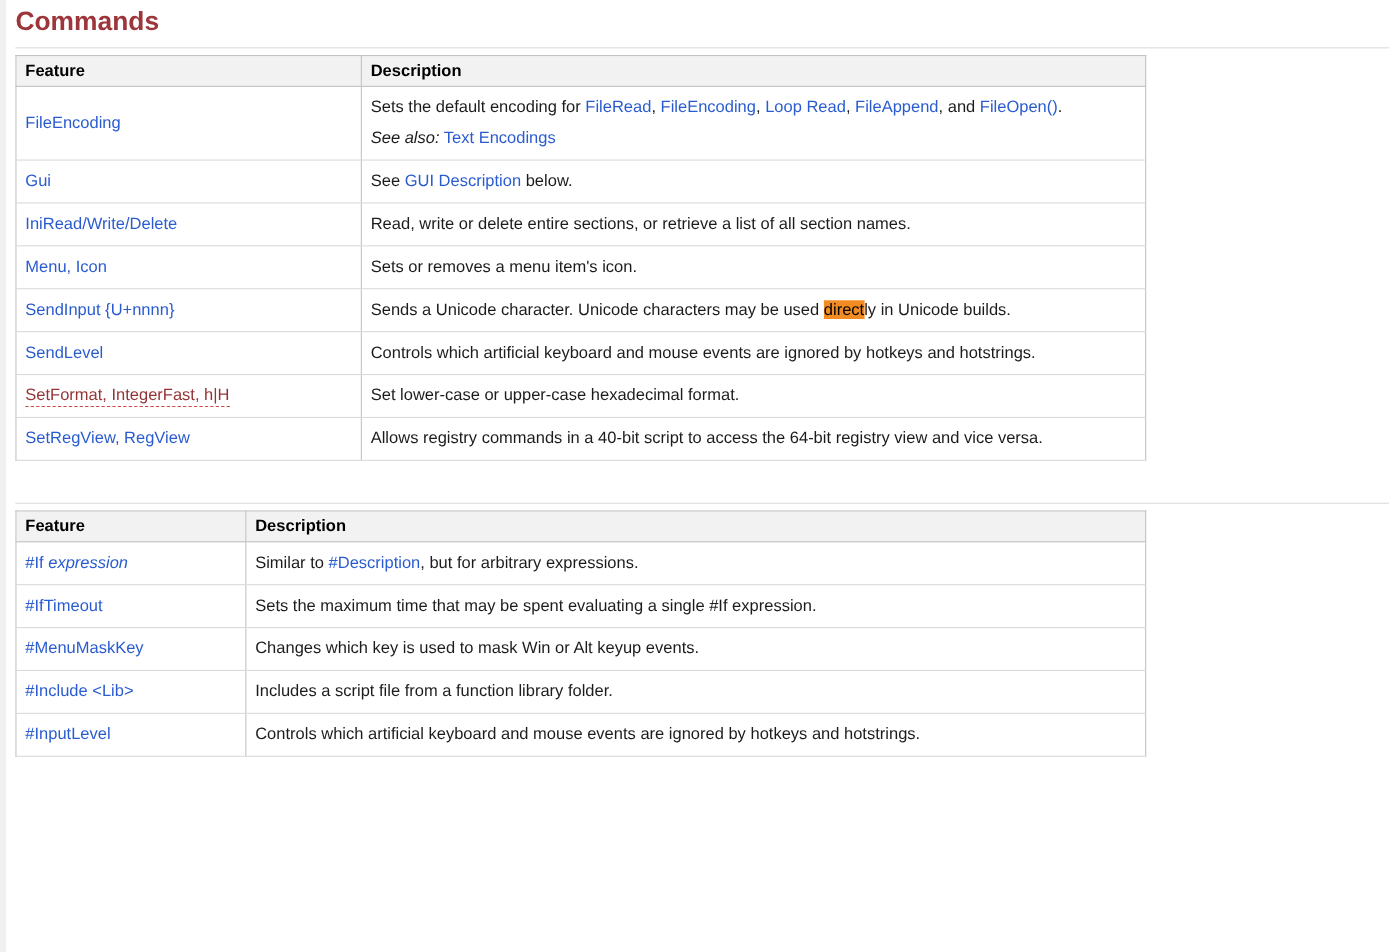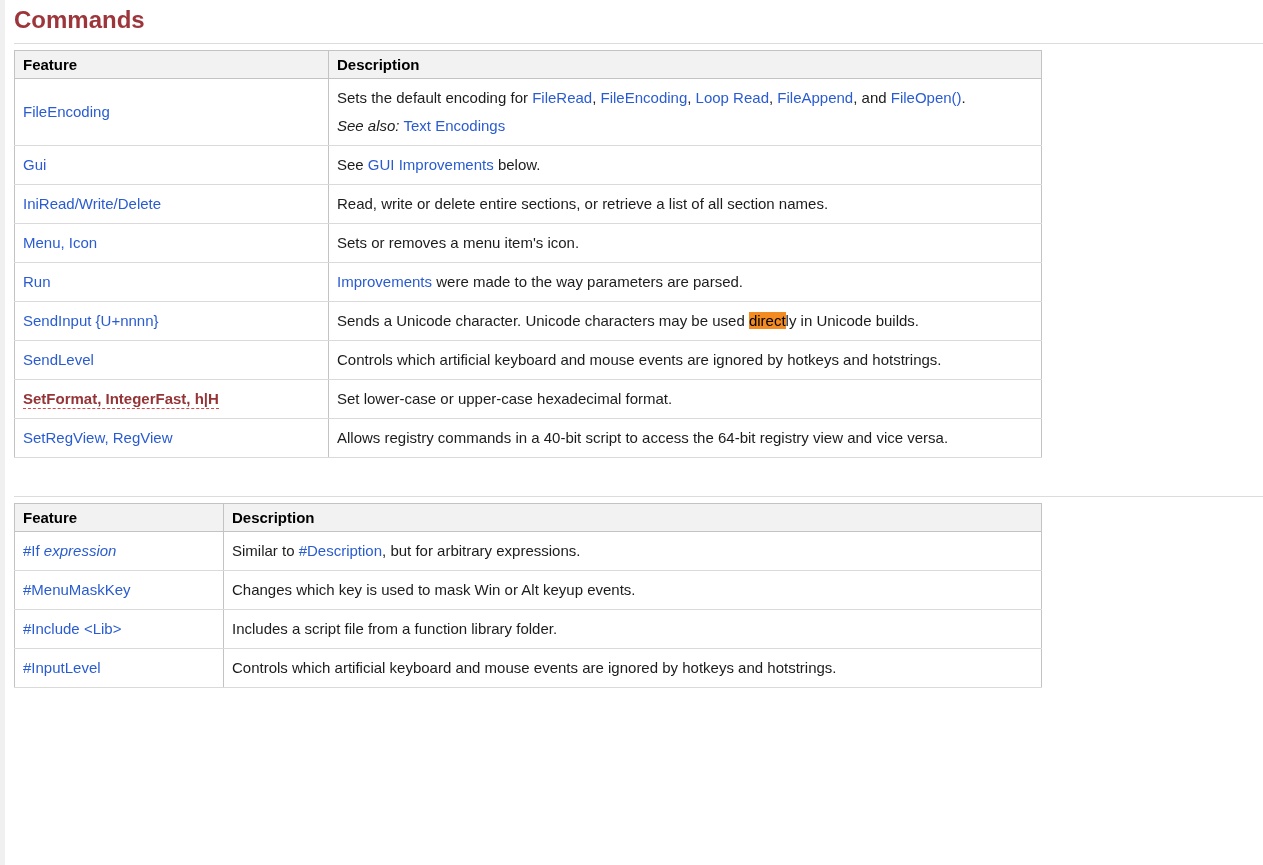--- a/index.html
+++ b/index.html
@@ -40,21 +40,21 @@
     font-size:15px;line-height:24px;vertical-align:middle;
     padding:7px 8px;
     border-left:1px solid var(--border-strong);
     border-right:1px solid var(--border-strong);
     border-top:1px solid var(--border-light);
     border-bottom:1px solid var(--border-light);
   }
   a.lnk{color:var(--link);text-decoration:none;cursor:pointer;}
   a.vlnk{
     color:var(--vlink);text-decoration:none;cursor:pointer;
-    border-bottom:1px dashed #cf4a4a;padding-bottom:1px;font-weight:bold;
+    border-bottom:1px dashed #cf4a4a;padding-bottom:1px;
   }
   .it{font-style:italic;}
   .hl-orange{background:var(--hl-orange);color:#000;}
   .hl-yellow{background:var(--hl-yellow);color:#000;}
   .desc-line + .desc-line{margin-top:4px;}
 </style>
 </head>
 <body>
 
 <div class="left-strip"></div>
@@ -77,39 +77,33 @@
           <tr>
             <td><a href="#" class="lnk">FileEncoding</a></td>
             <td>
               <div class="desc-line"><span>Sets the default encoding for </span><a href="#" class="lnk">FileRead</a><span>, </span><a href="#" class="lnk">FileEncoding</a><span>, </span><a href="#" class="lnk">Loop Read</a><span>, </span><a href="#" class="lnk">FileAppend</a><span>, and </span><a href="#" class="lnk">FileOpen()</a><span>.</span></div>
               <div class="desc-line"><span class="it">See also:</span><span> </span><a href="#" class="lnk">Text Encodings</a></div>
             </td>
           </tr>
           <tr>
             <td><a href="#" class="lnk">Gui</a></td>
             <td>
-              <div class="desc-line"><span>See </span><a href="#" class="lnk">GUI Improvements</a><span> below.</span></div>
+              <div class="desc-line"><span>See </span><a href="#" class="lnk">GUI Description</a><span> below.</span></div>
             </td>
           </tr>
           <tr>
             <td><a href="#" class="lnk">IniRead/Write/Delete</a></td>
             <td>
               <div class="desc-line"><span>Read, write or delete entire sections, or retrieve a list of all section names.</span></div>
             </td>
           </tr>
           <tr>
             <td><a href="#" class="lnk">Menu, Icon</a></td>
             <td>
               <div class="desc-line"><span>Sets or removes a menu item's icon.</span></div>
-            </td>
-          </tr>
-          <tr>
-            <td><a href="#" class="lnk">Run</a></td>
-            <td>
-              <div class="desc-line"><a href="#" class="lnk">Improvements</a><span> were made to the way parameters are parsed.</span></div>
             </td>
           </tr>
           <tr>
             <td><a href="#" class="lnk">SendInput {U+nnnn}</a></td>
             <td>
               <div class="desc-line"><span>Sends a Unicode character. Unicode characters may be used </span><span class="hl-orange">direct</span><span>ly in Unicode builds.</span></div>
             </td>
           </tr>
           <tr>
             <td><a href="#" class="lnk">SendLevel</a></td>
@@ -146,20 +140,26 @@
           </tr>
         </thead>
         <tbody>
           <tr>
             <td><a href="#" class="lnk">#If </a><a href="#" class="lnk it">expression</a></td>
             <td>
               <div class="desc-line"><span>Similar to </span><a href="#" class="lnk">#Description</a><span>, but for arbitrary expressions.</span></div>
             </td>
           </tr>
           <tr>
+            <td><a href="#" class="lnk">#IfTimeout</a></td>
+            <td>
+              <div class="desc-line"><span>Sets the maximum time that may be spent evaluating a single #If expression.</span></div>
+            </td>
+          </tr>
+          <tr>
             <td><a href="#" class="lnk">#MenuMaskKey</a></td>
             <td>
               <div class="desc-line"><span>Changes which key is used to mask Win or Alt keyup events.</span></div>
             </td>
           </tr>
           <tr>
             <td><a href="#" class="lnk">#Include &lt;Lib&gt;</a></td>
             <td>
               <div class="desc-line"><span>Includes a script file from a function library folder.</span></div>
             </td>

